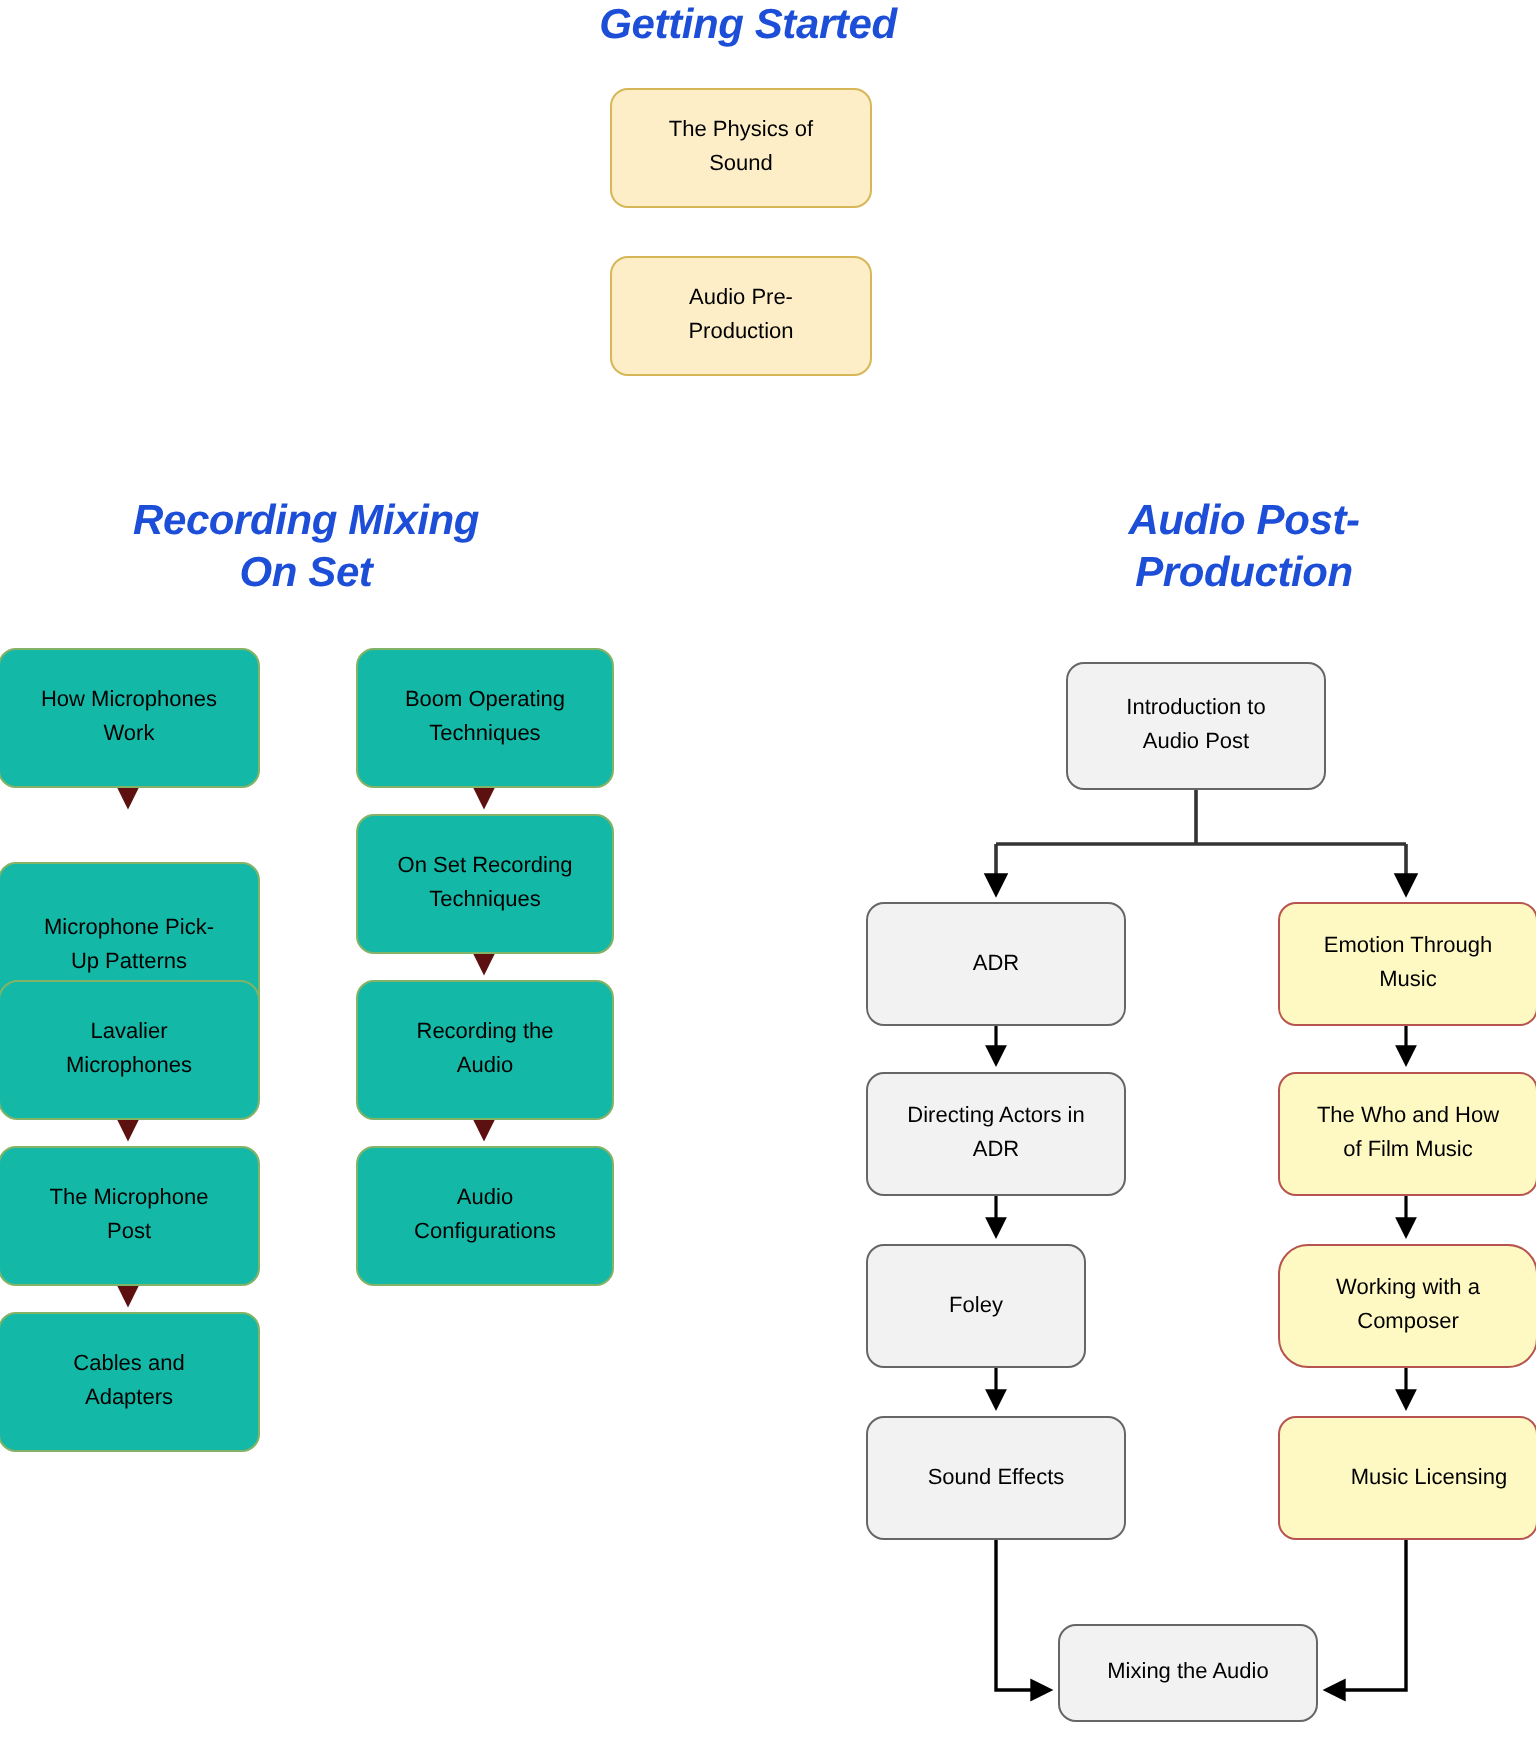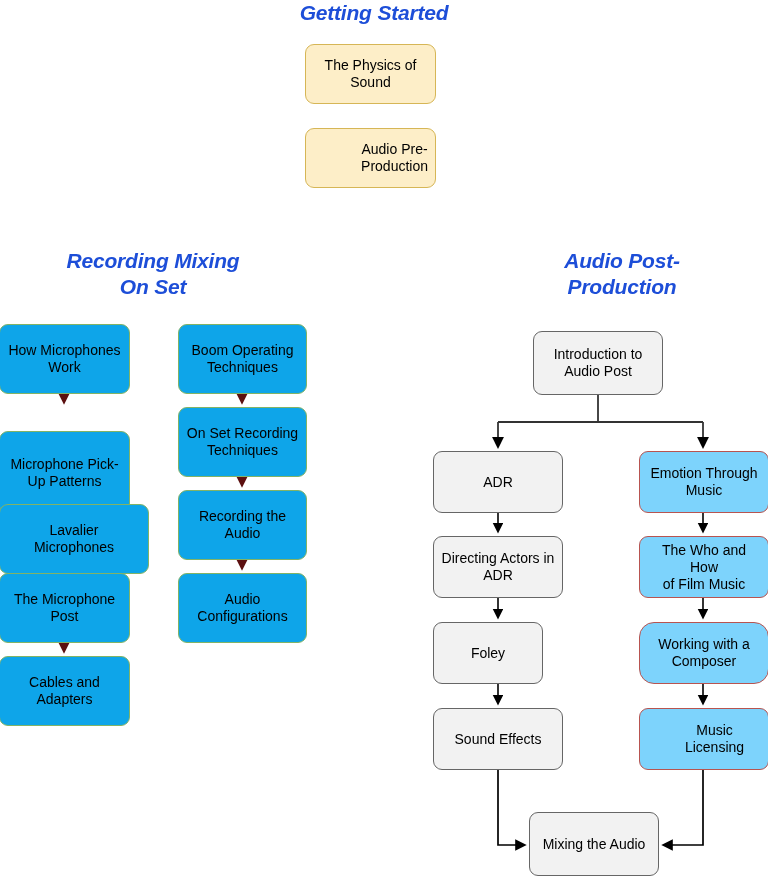--- a/index.html
+++ b/index.html
@@ -41,40 +41,40 @@
     white-space: pre-line;
   }
   .node {
     position: absolute;
     box-sizing: border-box;
     border-radius: 9px;
     display: flex;
     align-items: center;
     justify-content: center;
     text-align: center;
-    font-size: 14px;
+    font-size: 11px;
     line-height: 17px;
     padding: 4px 7px;
     color: #000000;
     white-space: pre-line;
   }
   .node.yellow {
     background: #fdeec8;
     border: 1.3px solid #d6b656;
   }
   .node.green {
-    background: #0ea5e9;
+    background: #14b8a6;
     border: 1.3px solid #82b366;
   }
   .node.gray {
     background: #f2f2f2;
     border: 1.3px solid #666666;
   }
   .node.red {
-    background: #7dd3fc;
+    background: #fef9c3;
     border: 1.3px solid #b85450;
     text-align: center;
   }
   .node-label {
     display: block;
     white-space: pre-line;
   }
 </style>
 </head>
 <body>
@@ -134,34 +134,34 @@
   <div class="section-title" style="left:64px; top:248px; width:178px;">Recording Mixing
 On Set</div>
 
   <div class="section-title" style="left:533px; top:248px; width:178px;">Audio Post-
 Production</div>
 
   <div class="node yellow" style="left:305px; top:44px; width:131px; height:60px;">
     <span class="node-label">The Physics of
 Sound</span>
   </div>
-  <div class="node yellow" style="left:305px; top:128px; width:131px; height:60px;justify-content:flex-end;">
+  <div class="node yellow" style="left:305px; top:128px; width:131px; height:60px;">
     <span class="node-label">Audio Pre-
 Production</span>
   </div>
 
   <div class="node green" style="left:-1px; top:324px; width:131px; height:70px;">
     <span class="node-label">How Microphones
 Work</span>
   </div>
   <div class="node green" style="left:-1px; top:407px; width:131px; height:84px;margin-top:24px;">
     <span class="node-label">Microphone Pick-
 Up Patterns</span>
   </div>
-  <div class="node green" style="left:-1px; top:504px; width:150px; height:70px;">
+  <div class="node green" style="left:-1px; top:490px; width:131px; height:70px;border-radius:10px;">
     <span class="node-label">Lavalier
 Microphones</span>
   </div>
   <div class="node green" style="left:-1px; top:573px; width:131px; height:70px;">
     <span class="node-label">The Microphone
 Post</span>
   </div>
   <div class="node green" style="left:-1px; top:656px; width:131px; height:70px;">
     <span class="node-label">Cables and
 Adapters</span>
@@ -212,17 +212,17 @@
 of Film Music</span>
   </div>
   <div class="node red" style="left:639px; top:622px; width:130px; height:62px;border-radius:15px;">
     <span class="node-label">Working with a
 Composer</span>
   </div>
   <div class="node red" style="left:639px; top:708px; width:130px; height:62px;padding-left:28px;">
     <span class="node-label">Music Licensing</span>
   </div>
 
-  <div class="node gray" style="left:529px; top:812px; width:130px; height:64px;">
+  <div class="node gray" style="left:529px; top:812px; width:130px; height:49px;">
     <span class="node-label">Mixing the Audio</span>
   </div>
 
 </div>
 
 </body></html>

